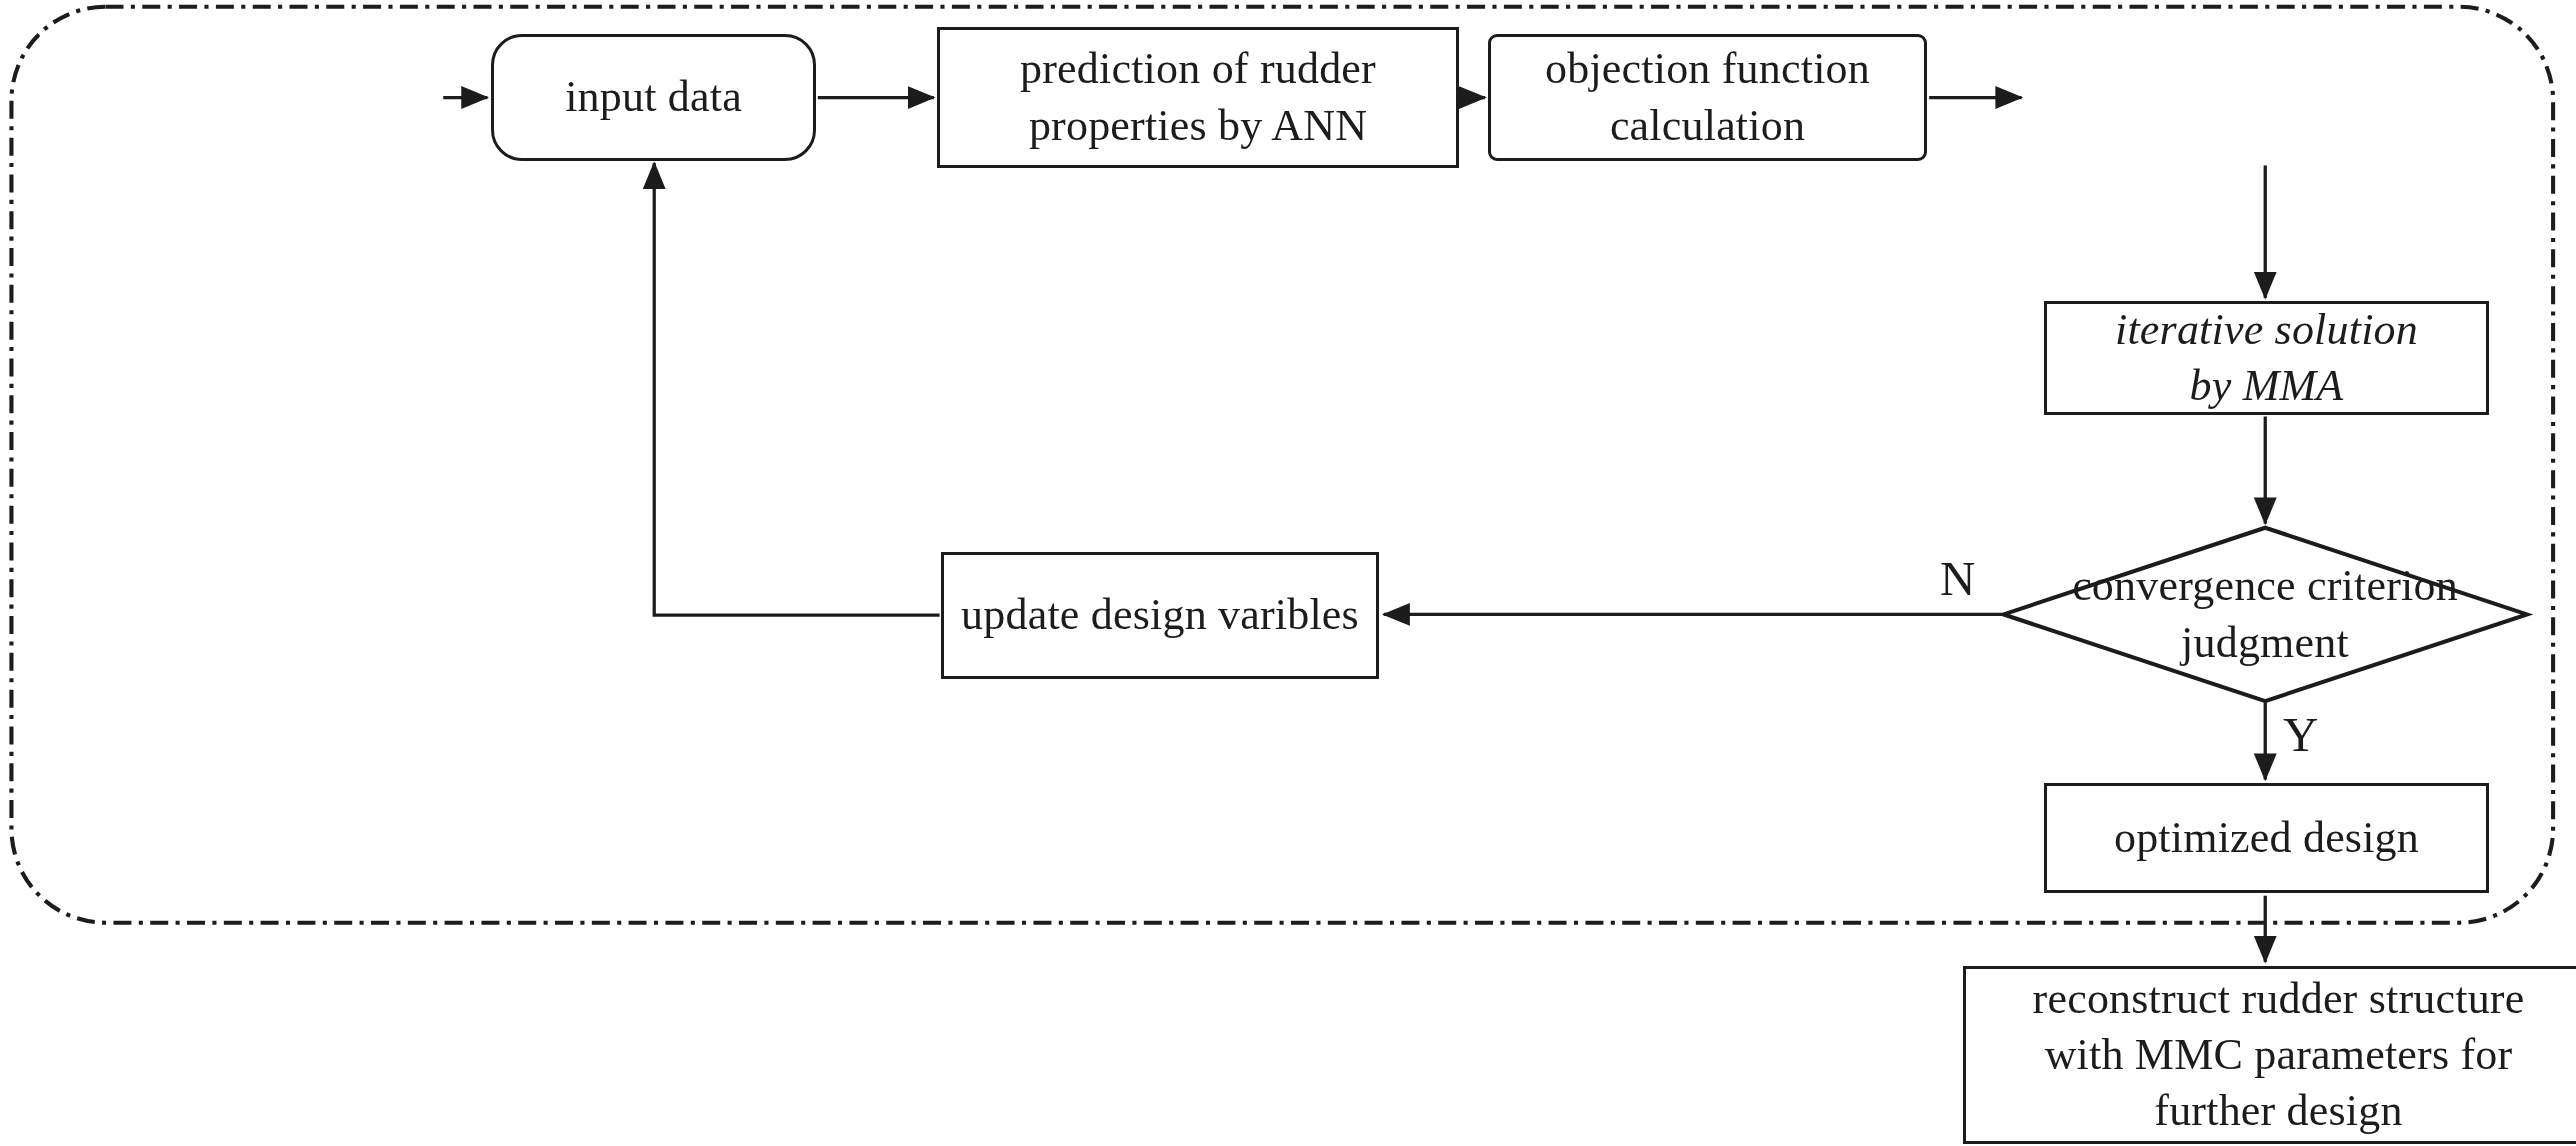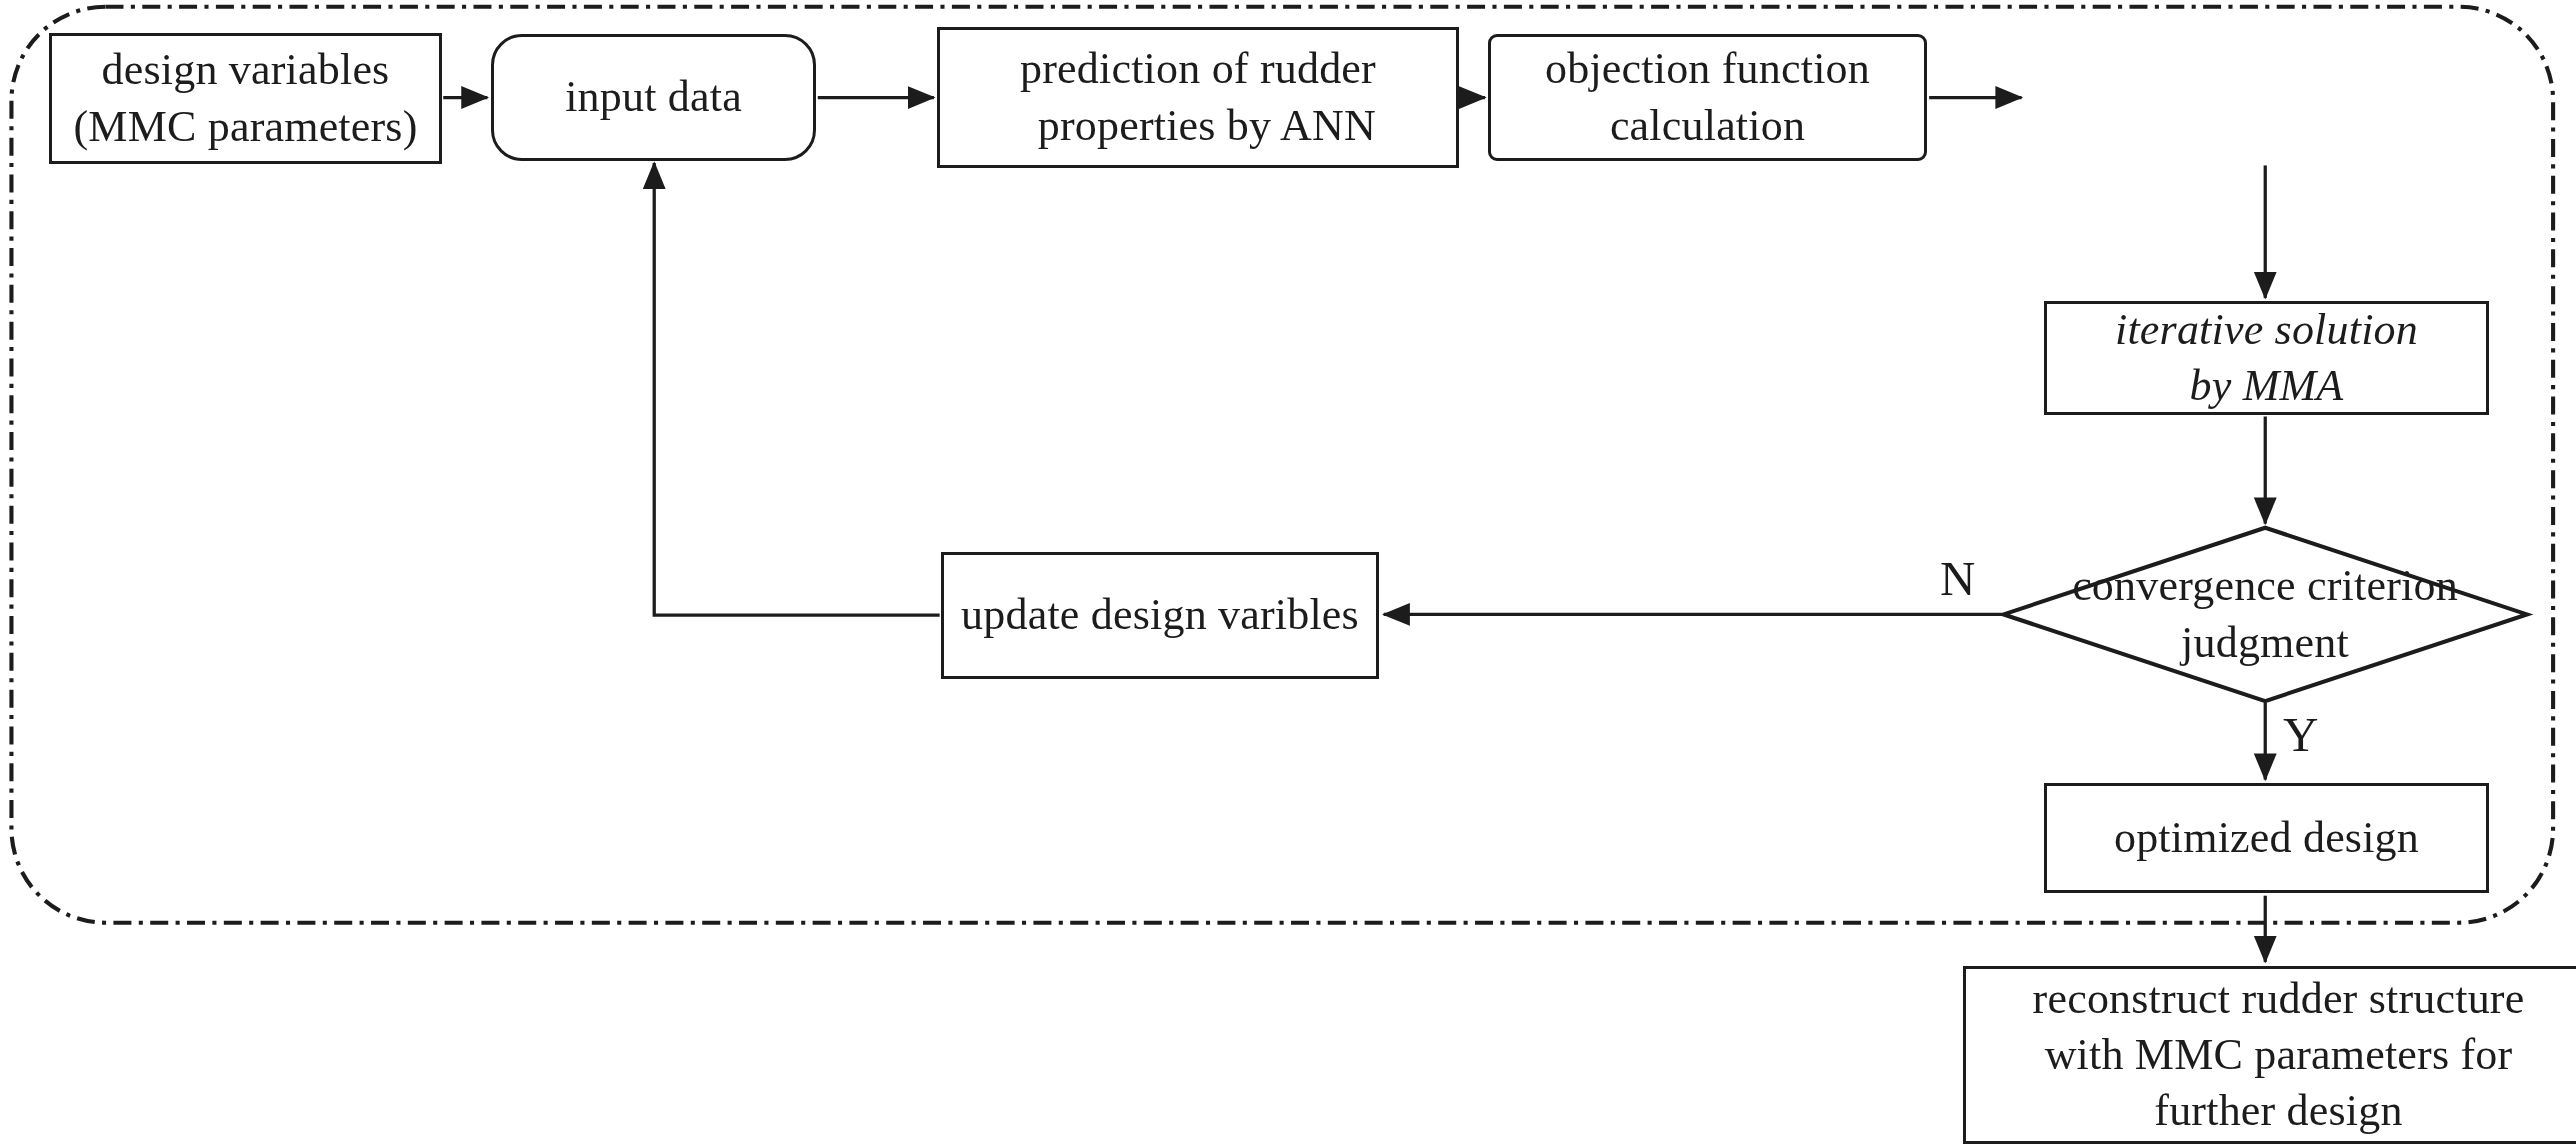--- a/index.html
+++ b/index.html
@@ -76,30 +76,26 @@
     <line x1="1753" y1="119" x2="1816" y2="119" stroke="#1c1c1c" stroke-width="4" marker-end="url(#arrow)"></line>
     <line x1="2359" y1="119" x2="2472" y2="119" stroke="#1c1c1c" stroke-width="4" marker-end="url(#arrow)"></line>
     <line x1="2770" y1="202" x2="2770" y2="364" stroke="#1c1c1c" stroke-width="4" marker-end="url(#arrow)"></line>
     <line x1="2770" y1="509" x2="2770" y2="640" stroke="#1c1c1c" stroke-width="4" marker-end="url(#arrow)"></line>
     <line x1="2770" y1="859" x2="2770" y2="953" stroke="#1c1c1c" stroke-width="4" marker-end="url(#arrow)"></line>
     <line x1="2770" y1="1095" x2="2770" y2="1176" stroke="#1c1c1c" stroke-width="4" marker-end="url(#arrow)"></line>
     <line x1="2448" y1="751" x2="1692" y2="751" stroke="#1c1c1c" stroke-width="4" marker-end="url(#arrow)"></line>
     <polyline points="1149,752 800,752 800,199" fill="none" stroke="#1c1c1c" stroke-width="4" marker-end="url(#arrow)"></polyline>
   </svg>
 
-  <div class="node" style="left:49px; top:33px; width:393px; height:131px;">
-    <span class="node-label">design variables
-(MMC parameters)</span>
-  </div>
 
   <div class="node" style="left:491px; top:34px; width:325px; height:127px;border-radius:31px;">
     <span class="node-label">input data</span>
   </div>
 
-  <div class="node" style="left:937px; top:27px; width:522px; height:141px;text-align:right;">
+  <div class="node" style="left:937px; top:27px; width:522px; height:141px;">
     <span class="node-label">prediction of rudder
 properties by ANN</span>
   </div>
 
   <div class="node" style="left:1488px; top:34px; width:439px; height:127px;border-radius:9px;">
     <span class="node-label">objection function
 calculation</span>
   </div>
 
 

